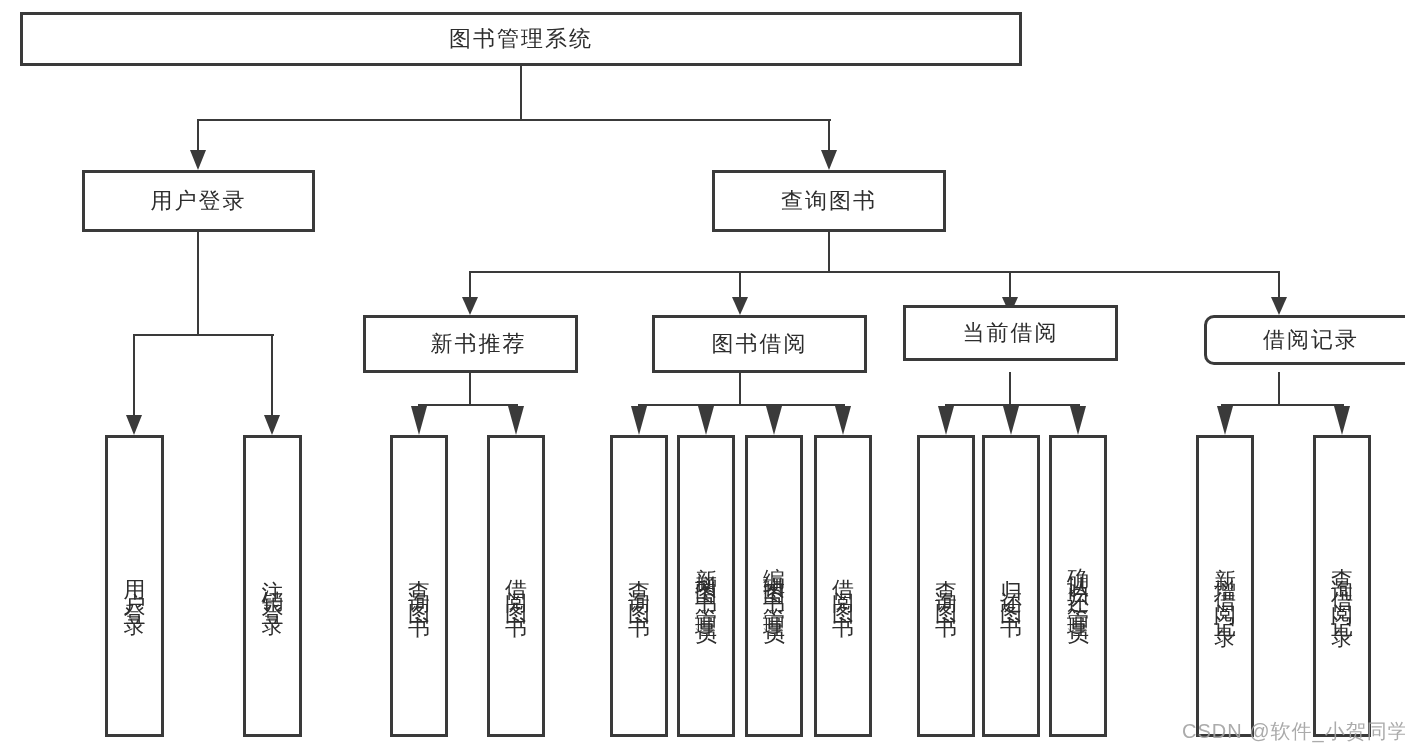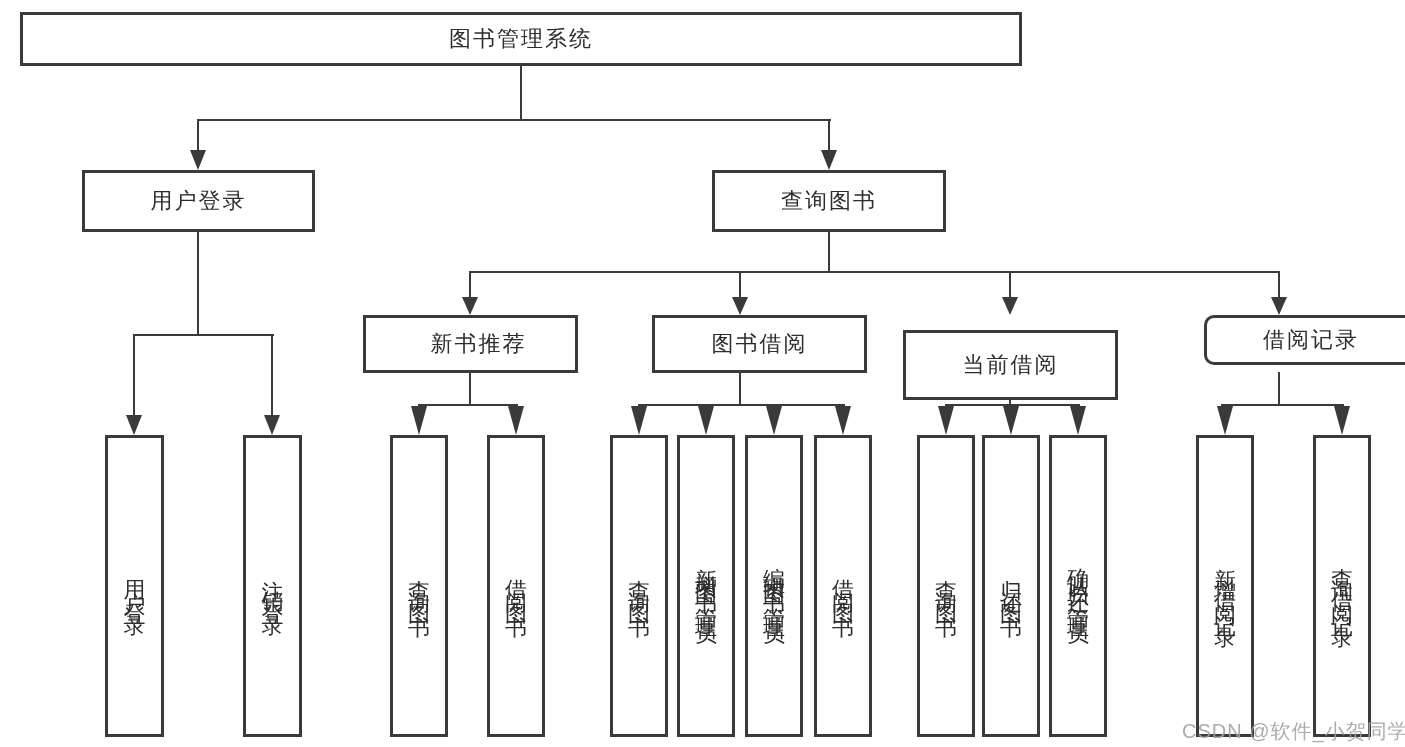--- a/index.html
+++ b/index.html
@@ -105,21 +105,21 @@
     <div class="arrow" style="left:1334px;top:406px;border-width:29px 8px 0 8px;"></div>
   </div>
 
   <div class="hbox" style="left:20px;top:12px;width:1002px;height:54px;">图书管理系统</div>
 
   <div class="hbox" style="left:82px;top:170px;width:233px;height:62px;">用户登录</div>
   <div class="hbox" style="left:712px;top:170px;width:234px;height:62px;">查询图书</div>
 
   <div class="hbox" style="left:363px;top:315px;width:215px;height:58px;padding-left:16px;">新书推荐</div>
   <div class="hbox" style="left:652px;top:315px;width:215px;height:58px;">图书借阅</div>
-  <div class="hbox" style="left:903px;top:330px;width:215px;height:70px;text-align:right;">当前借阅</div>
+  <div class="hbox" style="left:903px;top:305px;width:215px;height:56px;text-align:right;">当前借阅</div>
   <div class="hbox" style="left:1204px;top:315px;width:214px;height:50px;border-radius:10px;">借阅记录</div>
 
   <div class="vbox" style="left:105px;width:59px;">用户登录</div>
   <div class="vbox" style="left:243px;width:59px;">注销登录</div>
 
   <div class="vbox" style="left:390px;width:58px;">查询图书</div>
   <div class="vbox" style="left:487px;width:58px;">借阅图书</div>
 
   <div class="vbox" style="left:610px;width:58px;">查询图书</div>
   <div class="vbox tight" style="left:677px;width:58px;">新增图书（管理员）</div>

